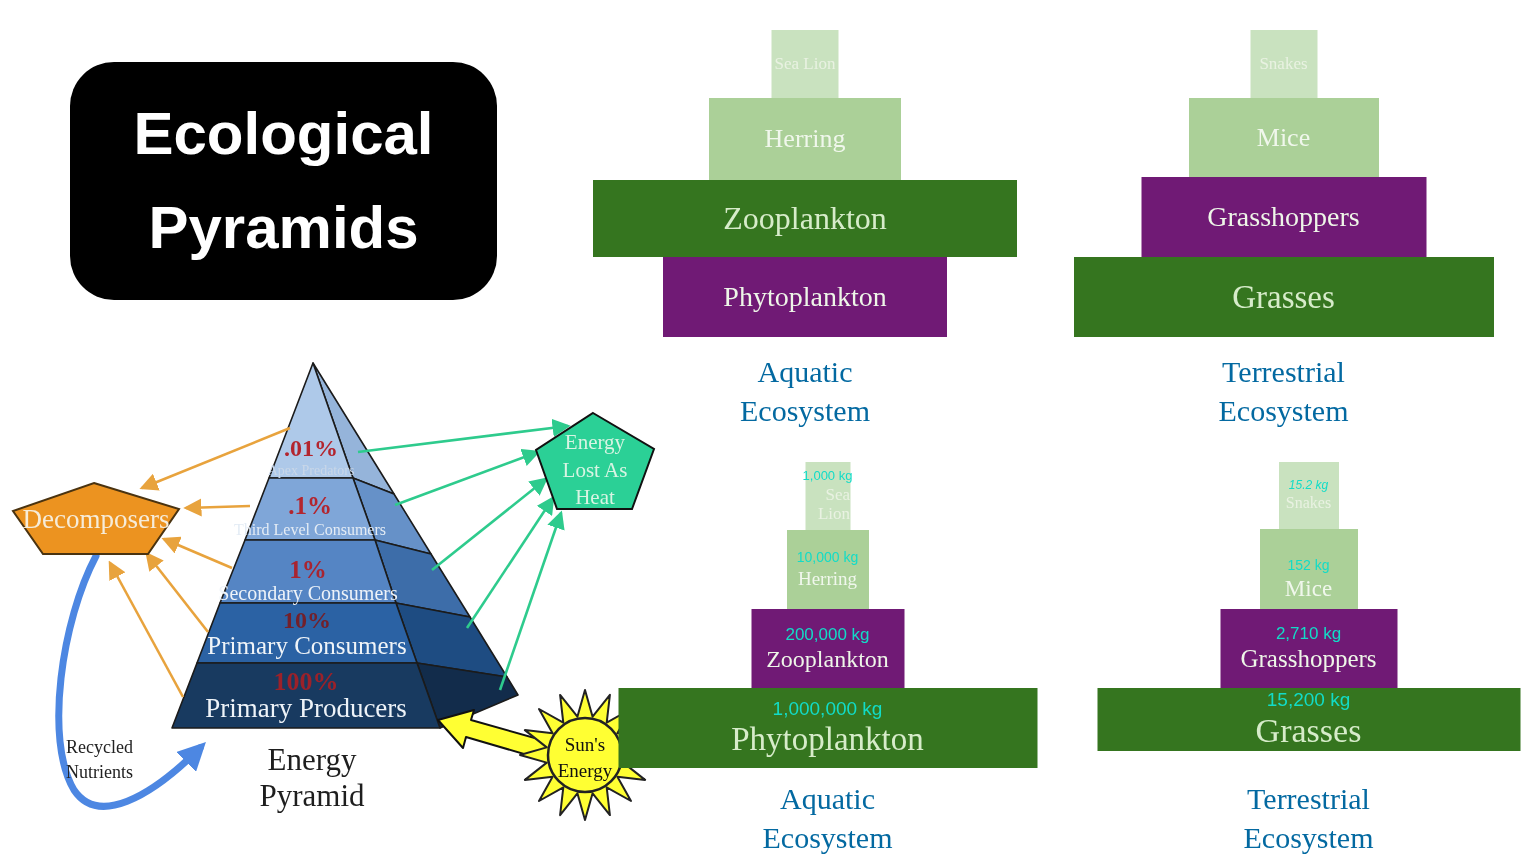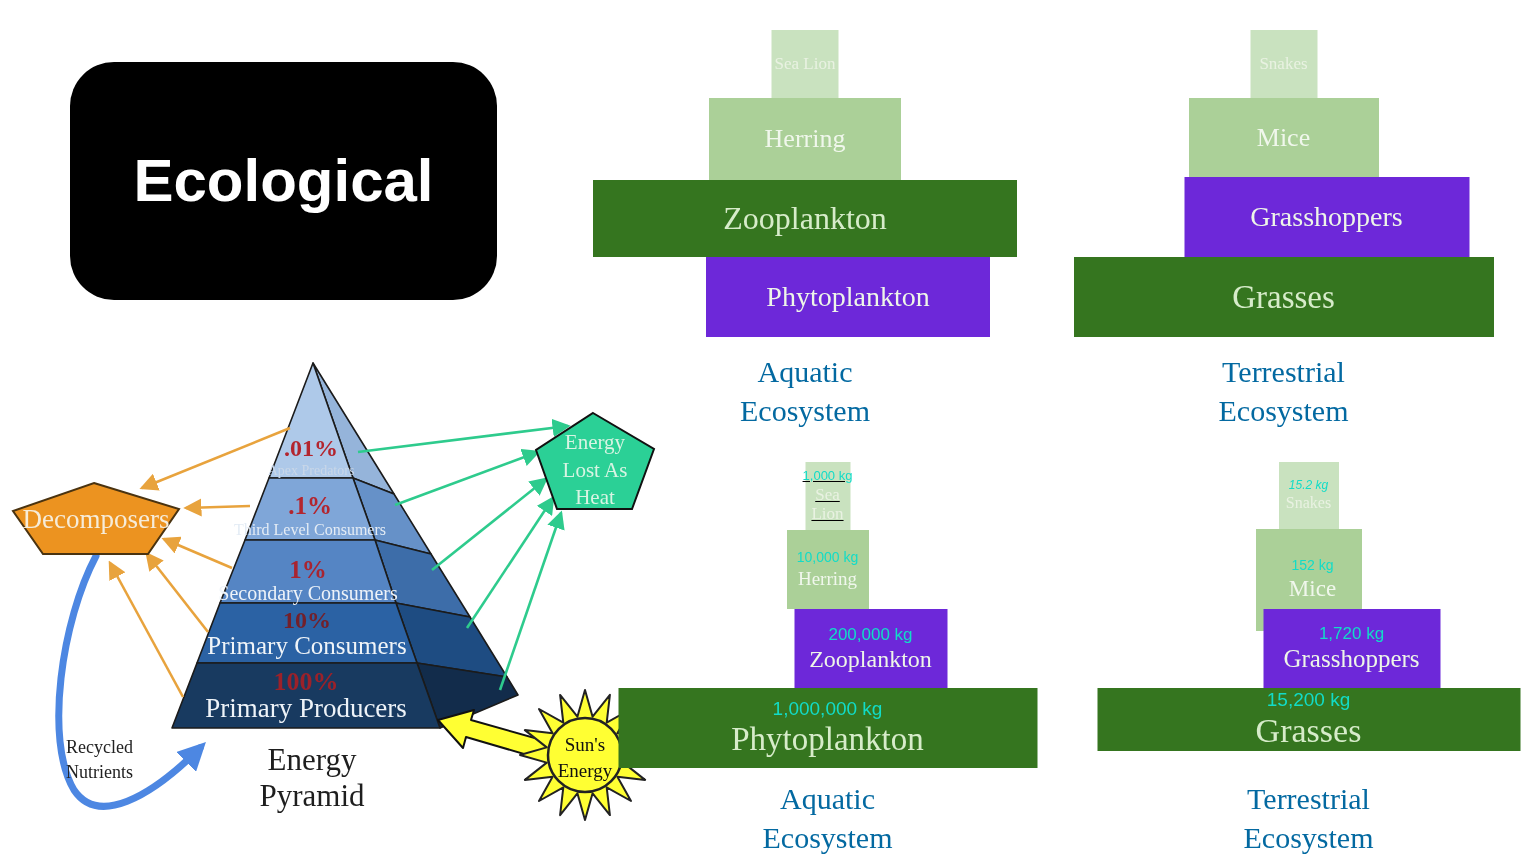--- a/index.html
+++ b/index.html
@@ -13,25 +13,25 @@
     background:#000000; border-radius:44px; z-index:3;
     display:flex; flex-direction:column; align-items:center; justify-content:center;
     color:#ffffff; font-family:"Liberation Sans", sans-serif; font-weight:700;
     font-size:60px; line-height:1.56; text-align:center;
   }
   
   .stack { position:absolute; z-index:2; }
   .lvl {
     position:absolute; left:50%; transform:translateX(-50%);
     display:flex; flex-direction:column; align-items:center; justify-content:center;
-    text-align:center; line-height:1.12;
+    text-align:right; line-height:1.12;
   }
   .bg-lightest { background:#c9e2bf; }
   .bg-light    { background:#abd098; }
-  .bg-medium   { background:#6d28d9;margin-left:43px; }
+  .bg-medium   { background:#701a75; }
   .bg-dark     { background:#35751f; }
   .nm-lightest { color:#e9f2e2; }
   .nm-light    { color:#f0f7ec; }
   .nm-medium   { color:#eef6e8; }
   .nm-dark     { color:#d7ecca; }
   .mass {
     color:#12dcc7; font-family:"Liberation Sans", sans-serif;
     white-space:nowrap; display:block; margin-bottom:2px;
   }
   .lvl-name { display:block; }
@@ -44,20 +44,21 @@
   .diagram-svg { position:absolute; left:0; top:0; z-index:1; }
   .svg-serif { font-family:"Liberation Serif", serif; }
 </style>
 </head>
 <body>
 
 <div class="stage">
 
   <div class="title-card">
     <div>Ecological</div>
+    <div>Pyramids</div>
   </div>
 
   <div class="stack" style="left:593px; top:30px; width:424px; height:420px;">
     <div class="lvl bg-lightest" style="top:0; width:67px; height:68px;">
       <span class="lvl-name nm-lightest" style="font-size:17px;">Sea Lion</span>
     </div>
     <div class="lvl bg-light" style="top:68px; width:192px; height:82px;">
       <span class="lvl-name nm-light nowrap" style="font-size:26px;">Herring</span>
     </div>
     <div class="lvl bg-dark" style="top:150px; width:424px; height:77px;">
@@ -85,21 +86,21 @@
     <div class="lvl bg-dark" style="top:227px; width:420px; height:80px;">
       <span class="lvl-name nm-dark nowrap" style="font-size:33px;">Grasses</span>
     </div>
     <div class="caption" style="top:322px;">
       <div>Terrestrial</div>
       <div>Ecosystem</div>
     </div>
   </div>
 
   <div class="stack" style="left:618px; top:462px; width:419px; height:402px;">
-    <div class="lvl bg-lightest" style="top:0; width:45px; height:68px;text-decoration:underline;">
+    <div class="lvl bg-lightest" style="top:0; width:45px; height:68px;">
       <span class="mass" style="font-size:13px;">1,000 kg</span>
       <span class="lvl-name nm-lightest" style="font-size:17px;">Sea Lion</span>
     </div>
     <div class="lvl bg-light" style="top:68px; width:82px; height:79px;">
       <span class="mass" style="font-size:14px;">10,000 kg</span>
       <span class="lvl-name nm-light nowrap" style="font-size:19px;">Herring</span>
     </div>
     <div class="lvl bg-medium" style="top:147px; width:153px; height:79px;">
       <span class="mass" style="font-size:17px;">200,000 kg</span>
       <span class="lvl-name nm-medium nowrap" style="font-size:24px;">Zooplankton</span>
@@ -112,26 +113,26 @@
       <div>Aquatic</div>
       <div>Ecosystem</div>
     </div>
   </div>
 
   <div class="stack" style="left:1097px; top:462px; width:423px; height:402px;">
     <div class="lvl bg-lightest" style="top:0; width:60px; height:67px;">
       <span class="mass" style="font-size:12px;font-style:italic;">15.2 kg</span>
       <span class="lvl-name nm-lightest nowrap" style="font-size:16px;">Snakes</span>
     </div>
-    <div class="lvl bg-light" style="top:67px; width:98px; height:102px;padding-left:8px;">
+    <div class="lvl bg-light" style="top:67px; width:98px; height:102px;">
       <span class="mass" style="font-size:14px;">152 kg</span>
       <span class="lvl-name nm-light nowrap" style="font-size:23px;">Mice</span>
     </div>
     <div class="lvl bg-medium" style="top:147px; width:177px; height:79px;">
-      <span class="mass" style="font-size:17px;">1,720 kg</span>
+      <span class="mass" style="font-size:17px;">2,710 kg</span>
       <span class="lvl-name nm-medium nowrap" style="font-size:25px;">Grasshoppers</span>
     </div>
     <div class="lvl bg-dark" style="top:226px; width:423px; height:63px;">
       <span class="mass" style="font-size:19px;">15,200 kg</span>
       <span class="lvl-name nm-dark nowrap" style="font-size:34px;">Grasses</span>
     </div>
     <div class="caption" style="top:317px;">
       <div>Terrestrial</div>
       <div>Ecosystem</div>
     </div>

